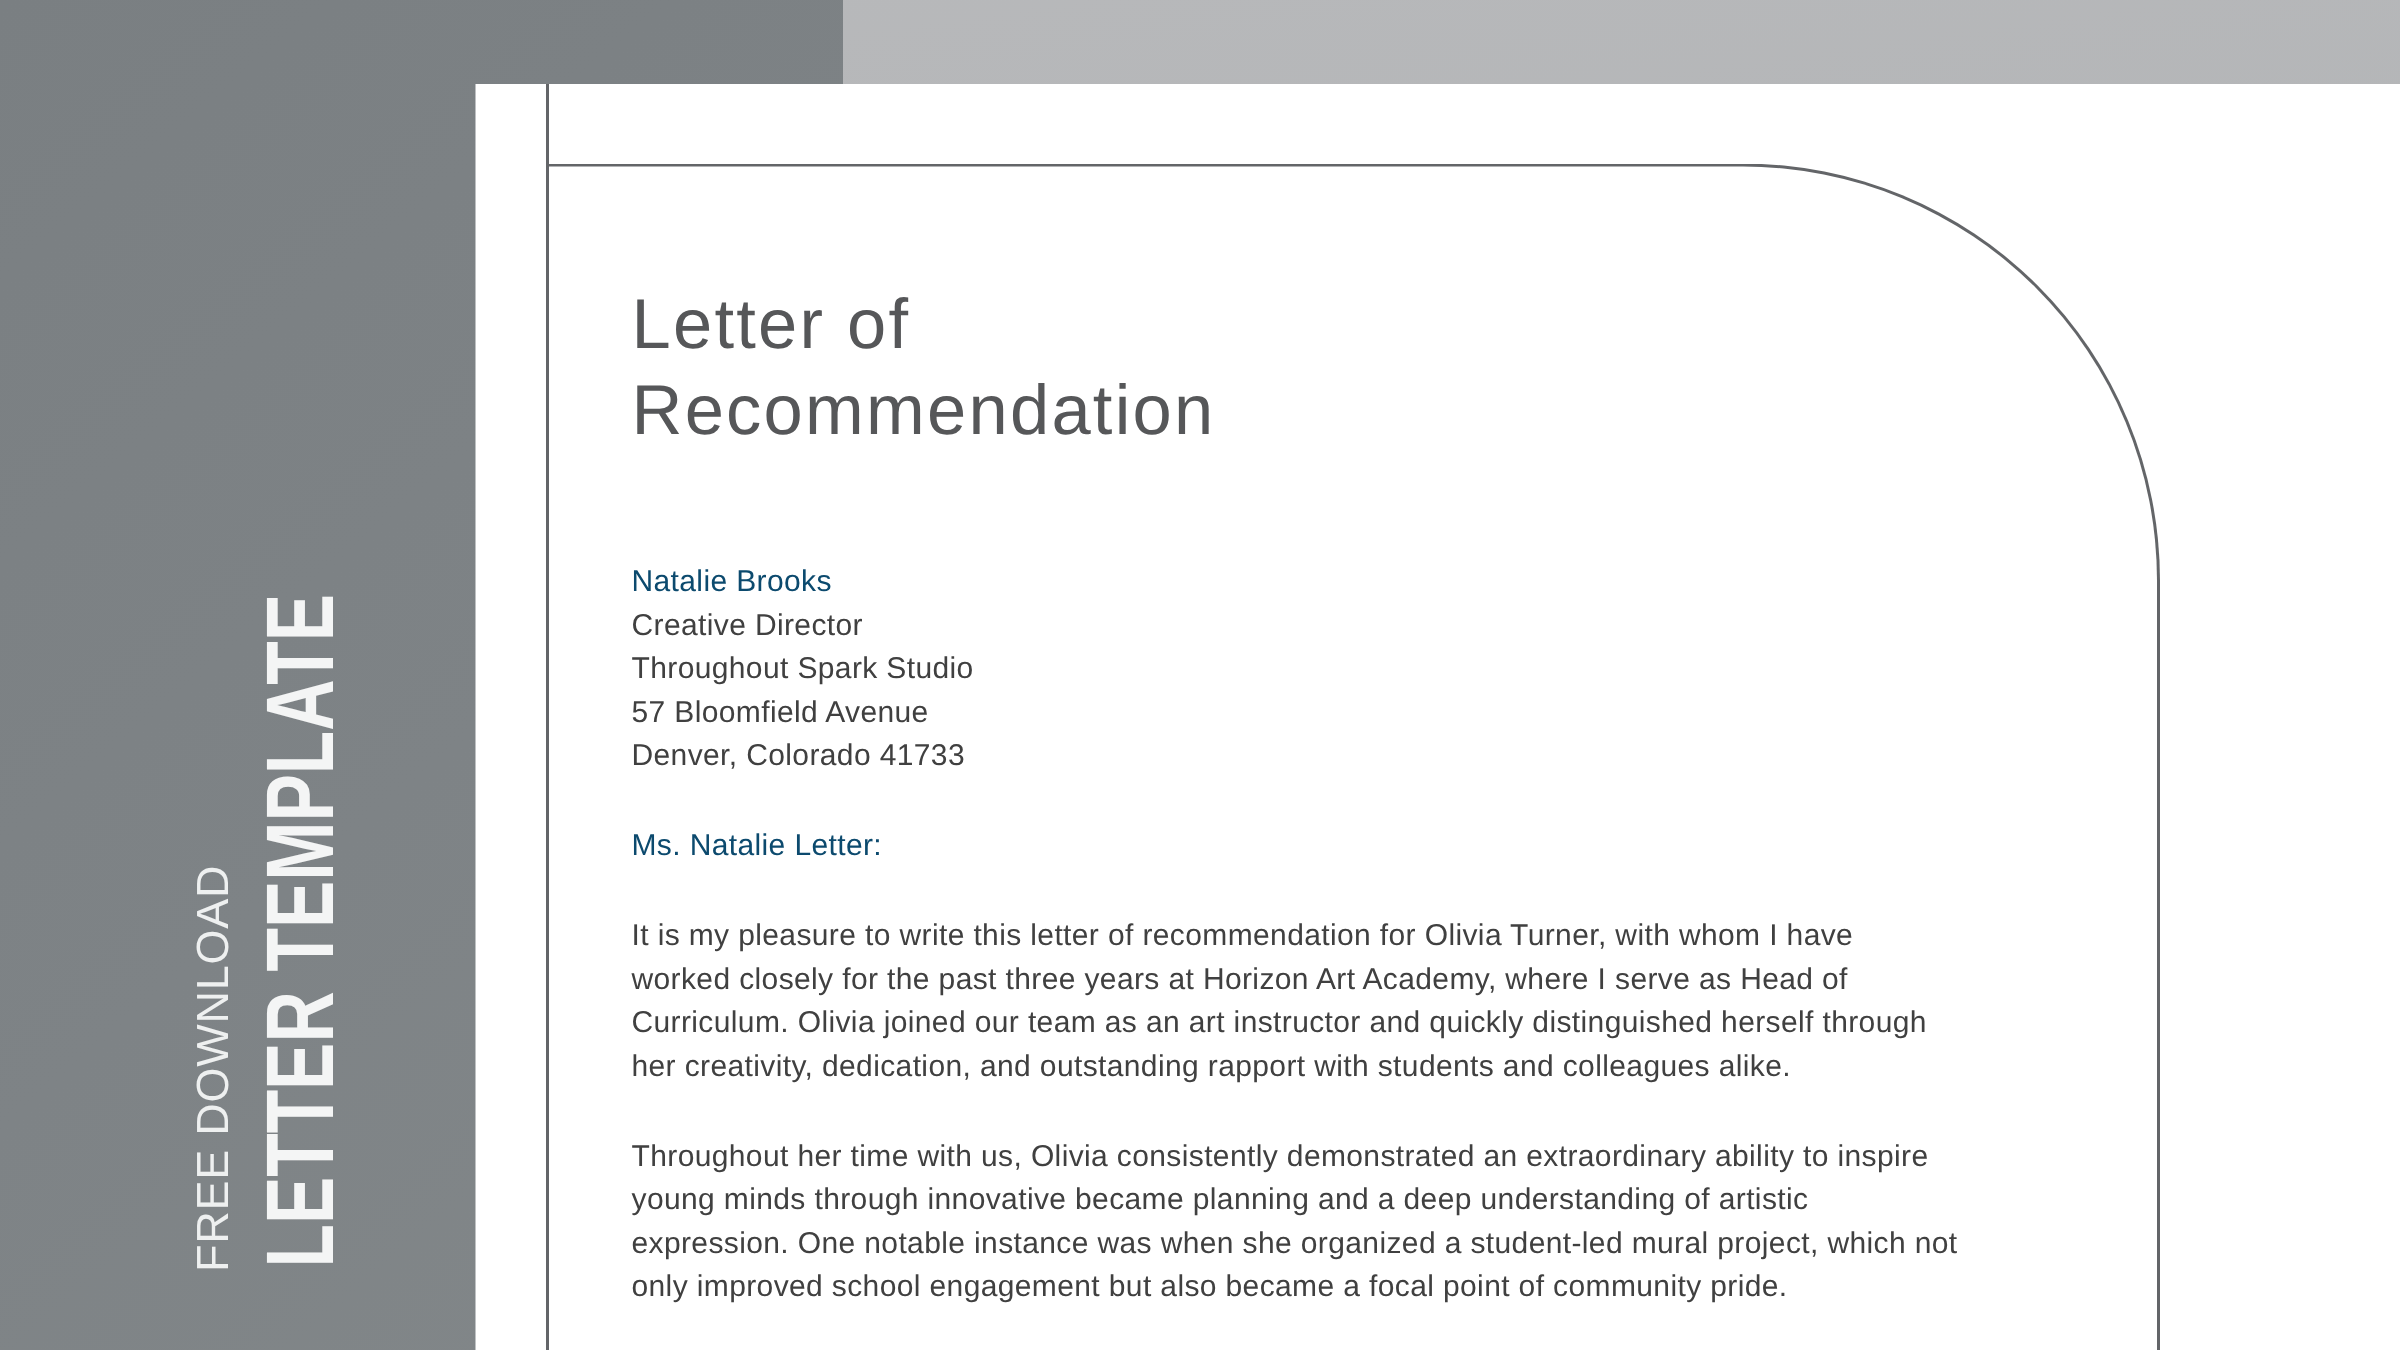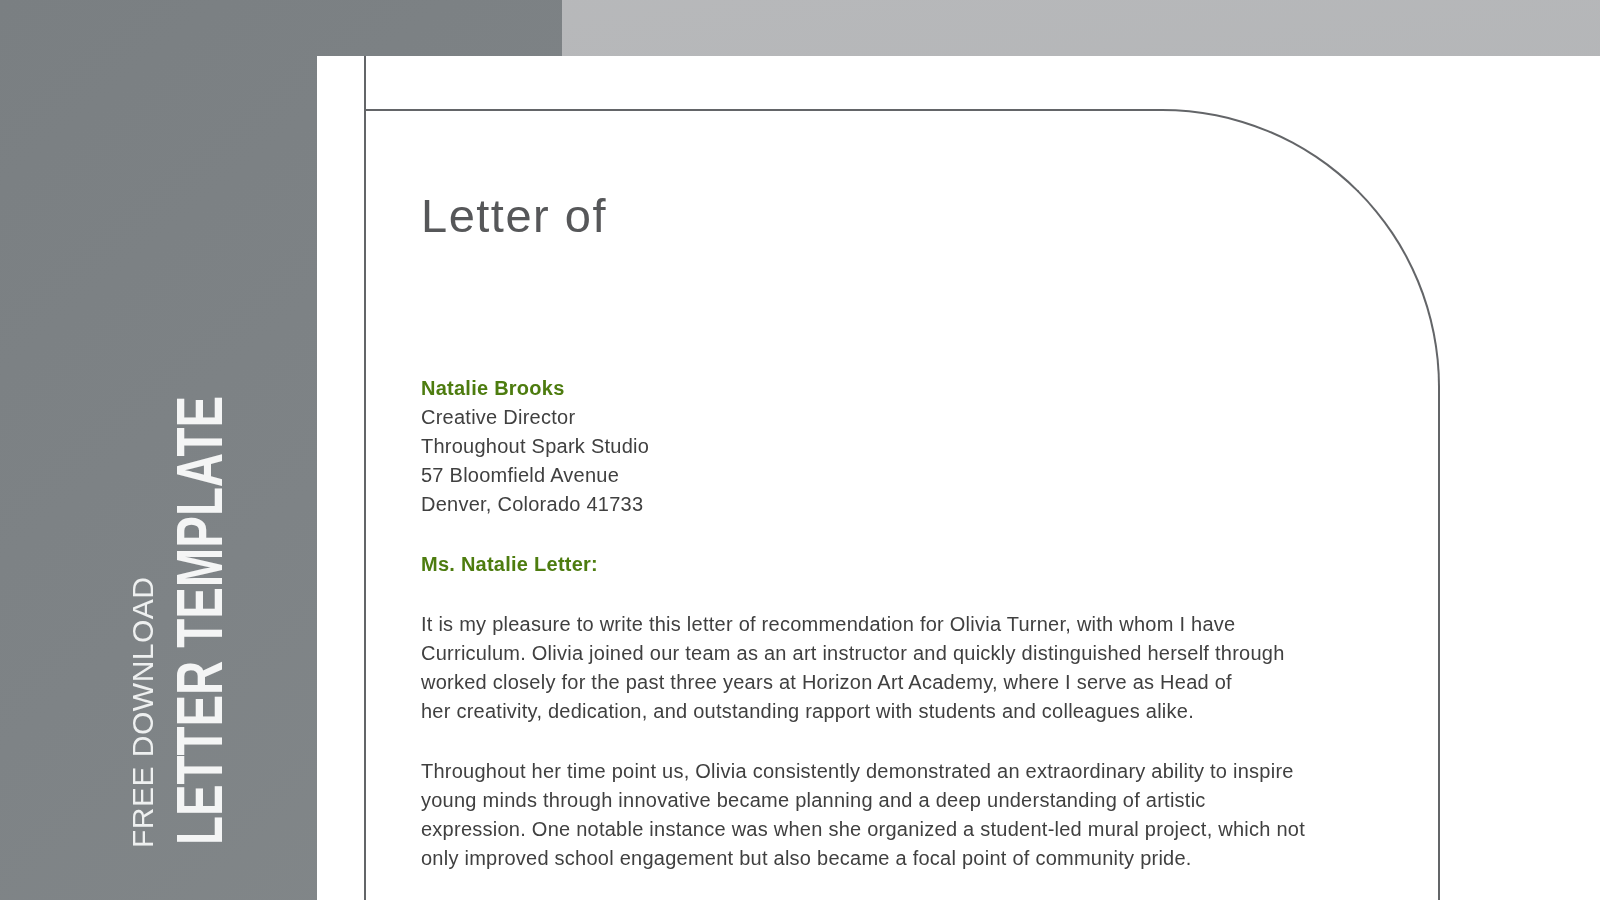--- a/index.html
+++ b/index.html
@@ -101,67 +101,68 @@
   .block { margin-bottom: 31px; }
   .block:last-child { margin-bottom: 0; }
   .ln {
     font-size: 20px;
     line-height: 29px;
     letter-spacing: 0.25px;
     white-space: nowrap;
     color: #404040;
   }
   .ln.bold {
-    font-weight: 700;
-    color: #4d7c0f;
+    font-weight: 400;
+    color: #0c4a6e;
   }
 </style>
 </head>
 <body>
 
 <div class="stage">
 
   <div class="bg"></div>
 
   <div class="side-panel">
     <div class="side-eyebrow">FREE DOWNLOAD</div>
     <div class="side-title">LETTER TEMPLATE</div>
   </div>
 
   <div class="page">
     <div class="rule-vertical"></div>
     <div class="frame"></div>
 
     <h1 class="doc-title">
       <span class="t-line">Letter of</span>
+      <span class="t-line">Recommendation</span>
     </h1>
 
     <div class="letter">
 
       <div class="block">
         <div class="ln bold">Natalie Brooks</div>
         <div class="ln">Creative Director</div>
         <div class="ln">Throughout Spark Studio</div>
         <div class="ln">57 Bloomfield Avenue</div>
         <div class="ln">Denver, Colorado 41733</div>
       </div>
 
       <div class="block">
         <div class="ln bold">Ms. Natalie Letter:</div>
       </div>
 
       <div class="block">
         <div class="ln">It is my pleasure to write this letter of recommendation for Olivia Turner, with whom I have</div>
+        <div class="ln">worked closely for the past three years at Horizon Art Academy, where I serve as Head of</div>
         <div class="ln">Curriculum. Olivia joined our team as an art instructor and quickly distinguished herself through</div>
-        <div class="ln">worked closely for the past three years at Horizon Art Academy, where I serve as Head of</div>
         <div class="ln">her creativity, dedication, and outstanding rapport with students and colleagues alike.</div>
       </div>
 
       <div class="block">
-        <div class="ln">Throughout her time point us, Olivia consistently demonstrated an extraordinary ability to inspire</div>
+        <div class="ln">Throughout her time with us, Olivia consistently demonstrated an extraordinary ability to inspire</div>
         <div class="ln">young minds through innovative became planning and a deep understanding of artistic</div>
         <div class="ln">expression. One notable instance was when she organized a student-led mural project, which not</div>
         <div class="ln">only improved school engagement but also became a focal point of community pride.</div>
       </div>
 
     </div>
   </div>
 
 </div>
 

